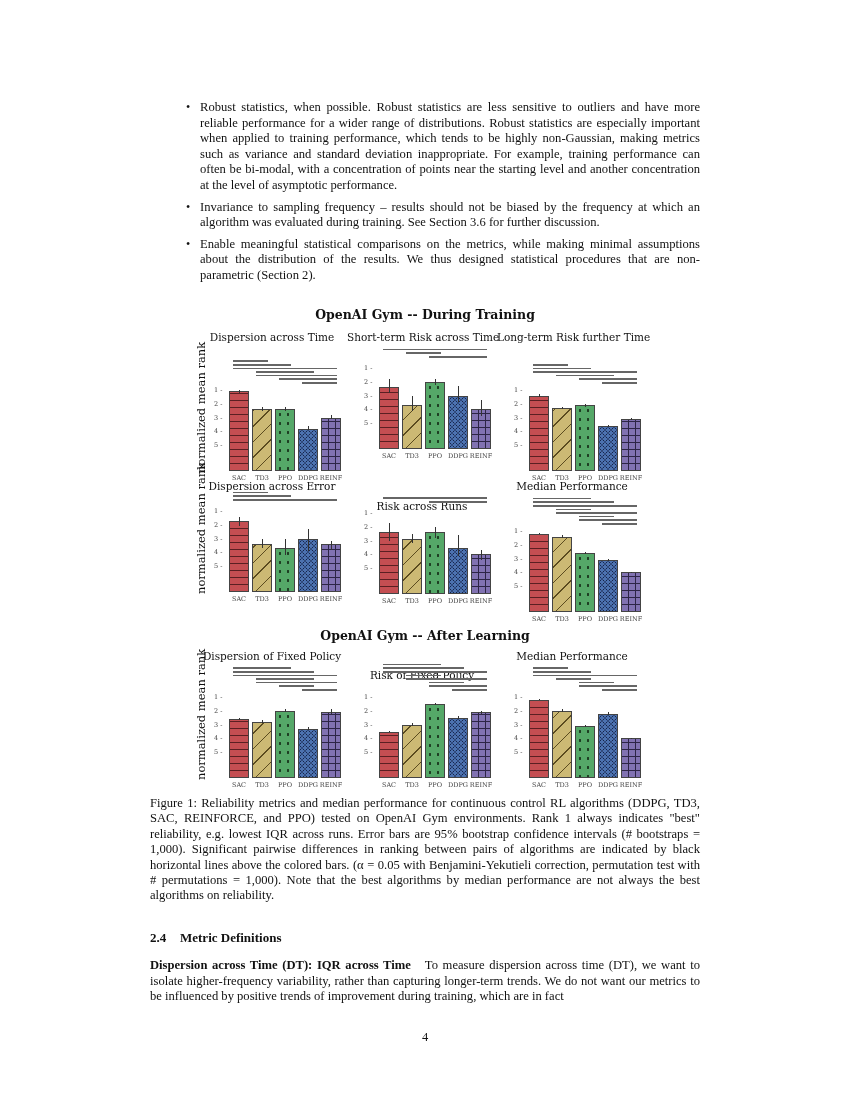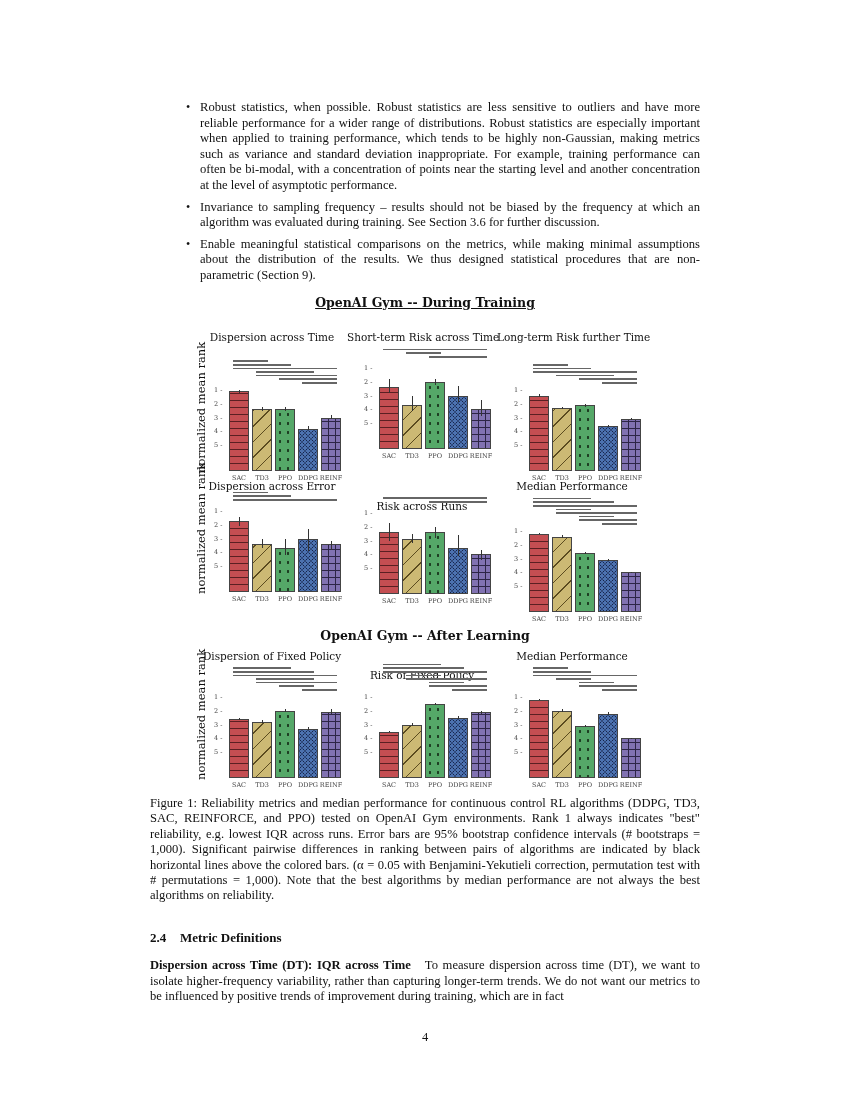--- a/index.html
+++ b/index.html
@@ -25,24 +25,24 @@
   .section{position:absolute;left:150px;top:930px;font-weight:bold;font-size:13px;}
   .section .num{display:inline-block;width:30px;}
   .pagenum{position:absolute;top:1030px;left:0;width:850px;text-align:center;font-size:12.5px;}
 </style>
 </head>
 <body>
 
 <ul class="bullets">
   <li><span class="bul">•</span><span>Robust statistics, when possible. Robust statistics are less sensitive to outliers and have more reliable performance for a wider range of distributions. Robust statistics are especially important when applied to training performance, which tends to be highly non-Gaussian, making metrics such as variance and standard deviation inappropriate. For example, training performance can often be bi-modal, with a concentration of points near the starting level and another concentration at the level of asymptotic performance.</span></li>
   <li><span class="bul">•</span><span>Invariance to sampling frequency – results should not be biased by the frequency at which an algorithm was evaluated during training. See Section 3.6 for further discussion.</span></li>
-  <li><span class="bul">•</span><span>Enable meaningful statistical comparisons on the metrics, while making minimal assumptions about the distribution of the results. We thus designed statistical procedures that are non-parametric (Section 9).</span></li>
+  <li><span class="bul">•</span><span>Enable meaningful statistical comparisons on the metrics, while making minimal assumptions about the distribution of the results. We thus designed statistical procedures that are non-parametric (Section 2).</span></li>
 </ul>
 
-<div class="fig-title" style="left:300px;top:295px;width:250px;text-decoration:underline;">OpenAI Gym -- During Training</div>
+<div class="fig-title" style="left:300px;top:307px;width:250px;">OpenAI Gym -- During Training</div>
 <div class="fig-title" style="left:300px;top:628px;width:250px;">OpenAI Gym -- After Learning</div>
 
 <div id="figure">
     <div>
       <div class="panel-title" style="left: 197px; top: 331px; width: 150px;">Dispersion across Time</div>
       <div class="ylabel" style="left: 194px; top: 473px;">normalized mean rank</div>
       <div class="ytick" style="left: 214px; top: 386px;">1 -</div>
       <div class="ytick" style="left: 214px; top: 399.8px;">2 -</div>
       <div class="ytick" style="left: 214px; top: 413.6px;">3 -</div>
       <div class="ytick" style="left: 214px; top: 427.4px;">4 -</div>

